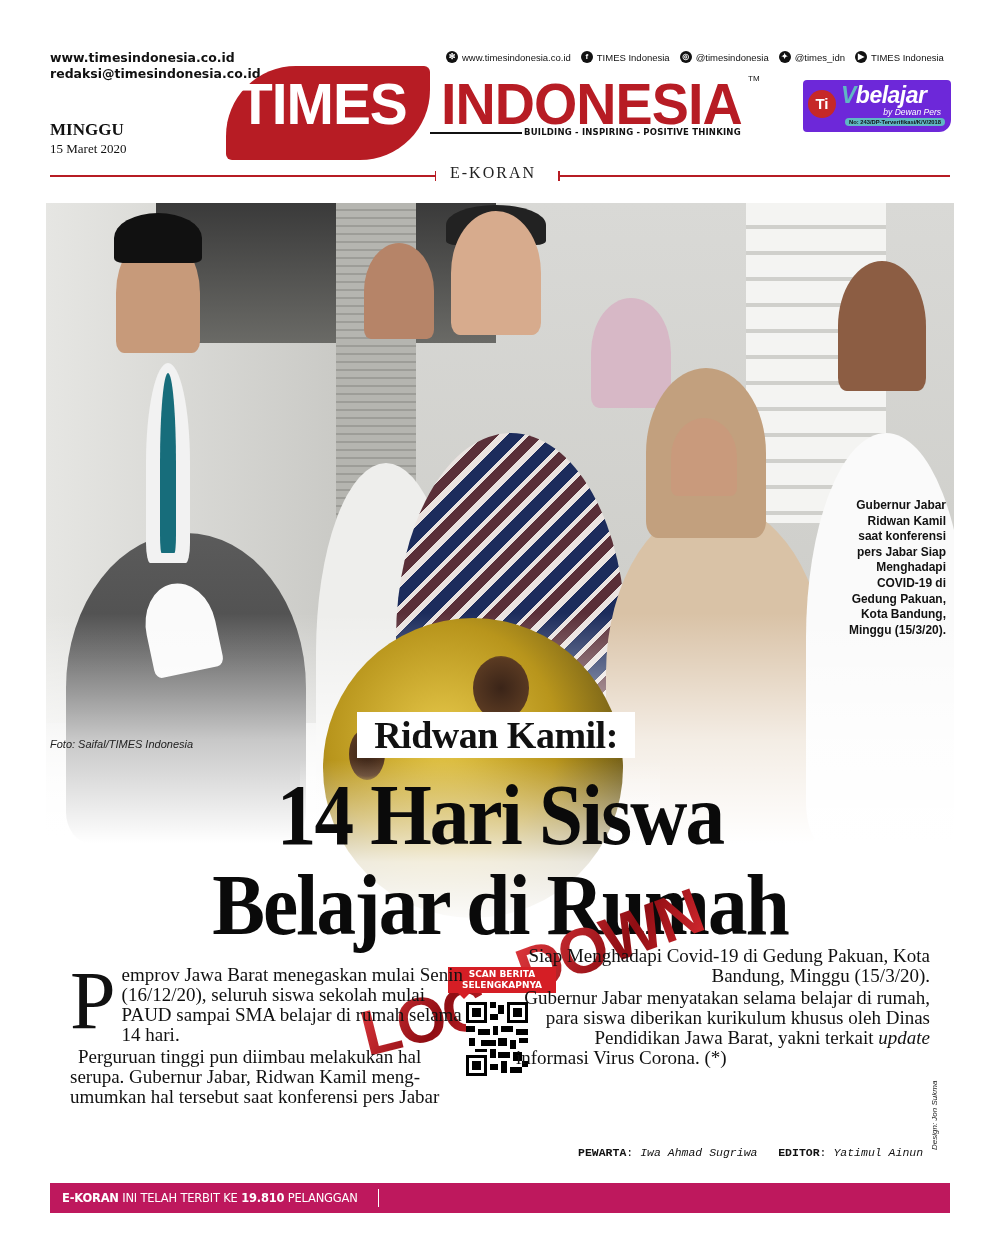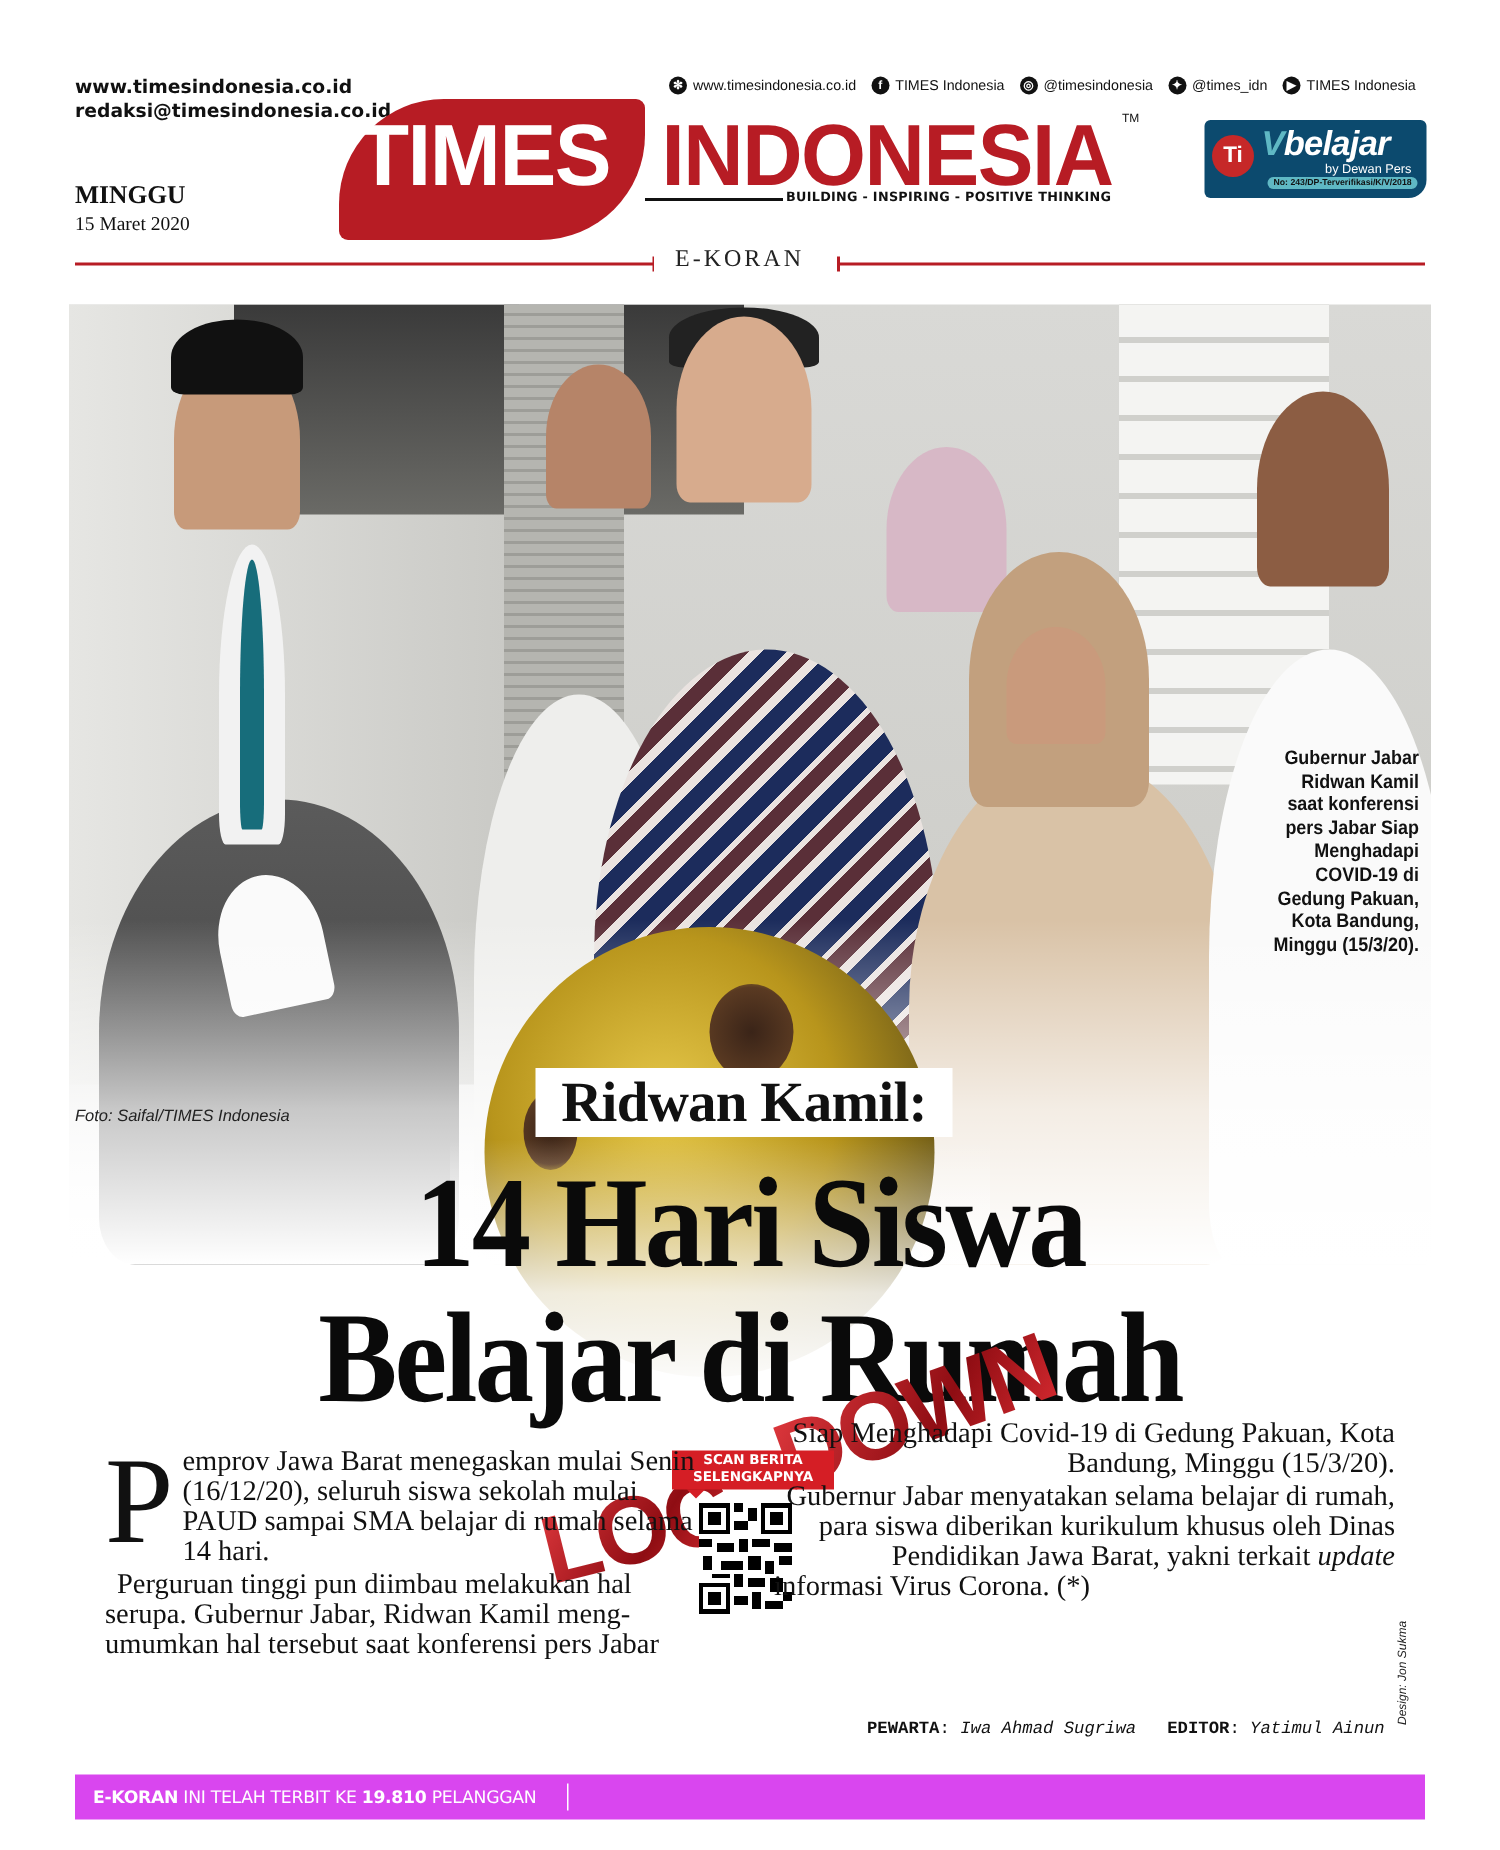--- a/index.html
+++ b/index.html
@@ -16,25 +16,25 @@
   .social .s-item { display: flex; align-items: center; gap: 4px; }
   .social .s-icon { width: 12px; height: 12px; border-radius: 50%; background: #111; color: #fff; font-size: 8px; line-height: 12px; text-align: center; font-weight: bold; display: inline-block; }
 
   .logo-red { position: absolute; left: 226px; top: 66px; width: 204px; height: 94px; background: #b71c24; border-radius: 60px 6px 60px 6px; border-top-left-radius: 70px; border-bottom-right-radius: 70px; }
   .logo-times { position: absolute; left: 238px; top: 73px; font-family: "Liberation Sans", sans-serif; font-weight: bold; font-size: 58px; line-height: 62px; color: #fff; letter-spacing: -1px; transform: scaleX(0.98); transform-origin: left; }
   .logo-indonesia { position: absolute; left: 441px; top: 73px; font-family: "Liberation Sans", sans-serif; font-weight: bold; font-size: 58px; line-height: 62px; color: #b71c24; letter-spacing: -1px; transform: scaleX(0.96); transform-origin: left; }
   .logo-tm { position: absolute; left: 748px; top: 74px; font-size: 8px; color: #111; }
   .logo-line { position: absolute; left: 430px; top: 132px; width: 92px; height: 1.5px; background: #111; }
   .logo-tagline { position: absolute; left: 524px; top: 127px; font-family: "DejaVu Sans", sans-serif; font-weight: bold; font-size: 8.5px; color: #111; letter-spacing: 0.2px; }
 
-  .verified { position: absolute; left: 803px; top: 80px; width: 148px; height: 52px; background: #0c4a6e; border-radius: 4px 4px 12px 4px; overflow: hidden; }
+  .verified { position: absolute; left: 803px; top: 80px; width: 148px; height: 52px; background: #6d28d9; border-radius: 4px 4px 12px 4px; overflow: hidden; }
   .verified .ti { position: absolute; left: 5px; top: 10px; width: 28px; height: 28px; border-radius: 50%; background: #c62828; color: #fff; font-weight: bold; font-size: 15px; line-height: 28px; text-align: center; }
   .verified .v-text { position: absolute; left: 38px; top: 2px; font-style: italic; font-weight: bold; font-size: 23px; color: #fff; letter-spacing: -0.5px; }
   .verified .v-text .v { color: #5fb8c4; }
-  .verified .by { position: absolute; right: 10px; top: 27px; font-size: 8.5px; color: #fff; margin-left: 32px; }
+  .verified .by { position: absolute; right: 10px; top: 27px; font-style: italic; font-size: 8.5px; color: #fff; margin-left: 32px; }
   .verified .no { position: absolute; left: 42px; top: 38px; background: #5fb8c4; color: #111; font-size: 5.8px; font-weight: bold; padding: 1px 4px; border-radius: 5px; white-space: nowrap; }
 
   .rule-left { position: absolute; left: 50px; top: 175px; width: 386px; height: 2px; background: #b71c24; }
   .rule-left::after { content: ""; position: absolute; right: 0; top: -4px; width: 1.5px; height: 10px; background: #b71c24; }
   .ekoran-label { position: absolute; left: 450px; top: 164px; font-family: "Liberation Serif", serif; font-size: 16px; letter-spacing: 2px; color: #222; }
   .rule-right { position: absolute; left: 558px; top: 175px; width: 392px; height: 2px; background: #b71c24; }
   .rule-right::before { content: ""; position: absolute; left: 0; top: -4px; width: 1.5px; height: 10px; background: #b71c24; }
 
   
   .photo { position: absolute; left: 46px; top: 203px; width: 908px; height: 640px; overflow: hidden; background: linear-gradient(180deg, #d9d9d6 0%, #cfcfcb 60%, #ffffff 100%); }
@@ -102,21 +102,21 @@
   .lockdown .lk { position: absolute; font-family: "Liberation Sans", sans-serif; font-weight: bold; color: #c4161c; font-size: 64px; line-height: 64px; letter-spacing: -3px; transform-origin: left bottom; background: linear-gradient(135deg, #e23a3f, #8f0d13 60%, #d62a30); -webkit-background-clip: text; background-clip: text; -webkit-text-fill-color: transparent; }
   .lockdown .lk1 { left: 0; top: 22px; transform: rotate(-14deg); }
   .lockdown .lk2 { left: 160px; top: -40px; transform: rotate(-20deg); }
 
   .scan-tag { position: absolute; left: 448px; top: 967px; width: 108px; height: 26px; background: #d51e25; color: #fff; font-family: "DejaVu Sans", sans-serif; font-weight: bold; font-size: 9px; line-height: 11px; text-align: center; padding-top: 2px; }
   .scan-tag::after { content: ""; position: absolute; left: 10px; bottom: -6px; border-left: 6px solid transparent; border-right: 6px solid transparent; border-top: 6px solid #d51e25; }
   .qr { position: absolute; left: 466px; top: 1000px; width: 62px; height: 78px; background: #fff; }
   .qr svg { width: 100%; height: 100%; display: block; }
 
   
-  .footer-bar { position: absolute; left: 50px; top: 1183px; width: 900px; height: 30px; background: #d946ef; color: #fff; display: flex; align-items: center; font-family: "DejaVu Sans", sans-serif; font-size: 11.5px; white-space: nowrap; letter-spacing: -0.2px; }
+  .footer-bar { position: absolute; left: 50px; top: 1183px; width: 900px; height: 30px; background: #be185d; color: #fff; display: flex; align-items: center; font-family: "DejaVu Sans", sans-serif; font-size: 11.5px; white-space: nowrap; letter-spacing: -0.2px; }
   .footer-bar .fb-left { padding-left: 12px; }
   .footer-bar .fb-sep { width: 1px; height: 18px; background: #fff; margin: 0 22px 0 20px; }
   .footer-bar b { font-weight: bold; }
 </style>
 </head>
 <body>
 
 <div class="hdr-contact">
   <div>www.timesindonesia.co.id</div>
   <div>redaksi@timesindonesia.co.id</div>

